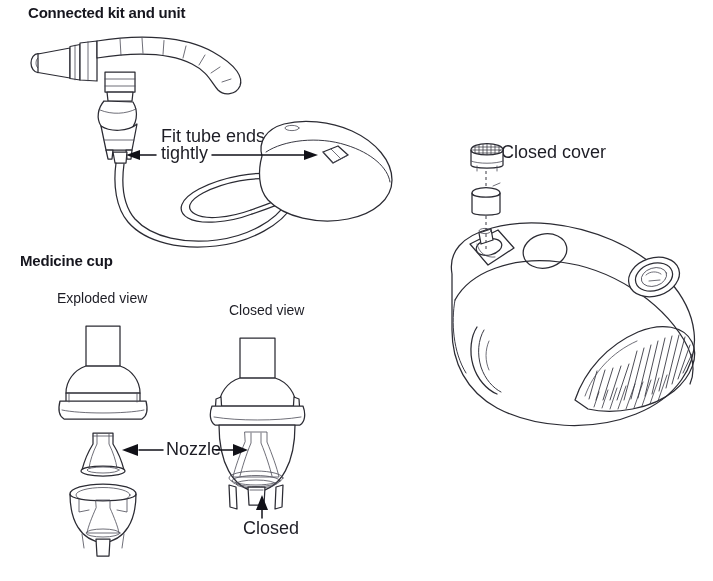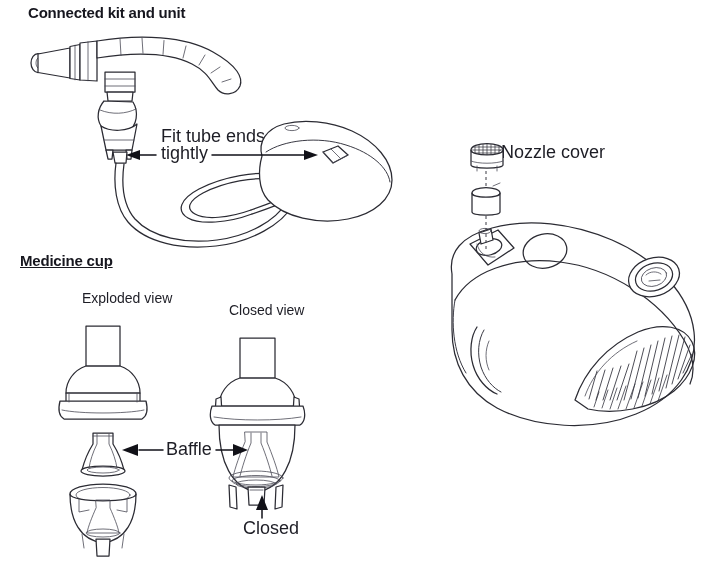--- a/index.html
+++ b/index.html
@@ -23,29 +23,29 @@
   }
   .heading {
     position: absolute;
     font-weight: bold;
     font-size: 15px;
     letter-spacing: -0.2px;
     color: #16161e;
     white-space: nowrap;
   }
   #heading-connected { left: 28px; top: 4px; }
-  #heading-medicine  { left: 20px; top: 252px; text-decoration: underline; }
+  #heading-medicine  { left: 20px; top: 252px; }
 
   .viewlabel {
     position: absolute;
     font-size: 14px;
     color: #1d1d25;
     white-space: nowrap;
   }
-  #label-exploded { left: 57px;  top: 290px; margin-left: 25px; }
+  #label-exploded { left: 57px;  top: 290px; }
   #label-closed   { left: 229px; top: 290px; margin-top: 12px; }
 
   .calloutlabel {
     position: absolute;
     font-size: 18px;
     color: #1d1d25;
     white-space: nowrap;
     line-height: 17px;
   }
   #label-fit      { left: 161px; top: 128px; }
@@ -74,24 +74,24 @@
 
   <div class="viewlabel" id="label-exploded">Exploded view</div>
 
   <div class="viewlabel" id="label-closed">Closed view</div>
 
   <div class="calloutlabel" id="label-fit">
     <div>Fit tube ends</div>
     <div>tightly</div>
   </div>
 
-  <div class="calloutlabel" id="label-filtercover">Nozzle cover</div>
-
-
-  <div class="calloutlabel" id="label-baffle">Baffle</div>
+  <div class="calloutlabel" id="label-filtercover">Closed cover</div>
+
+
+  <div class="calloutlabel" id="label-baffle">Nozzle</div>
 
   <div class="calloutlabel" id="label-nozzle">Closed</div>
 
   <svg width="713" height="581" viewBox="0 0 713 581" style="position:absolute;left:0;top:0;">
 
     <g>
 
       <ellipse class="fillw" cx="38" cy="63" rx="7" ry="9.5"></ellipse>
       <ellipse class="ln-hair" cx="39.5" cy="63" rx="3.5" ry="5.5"></ellipse>
 

